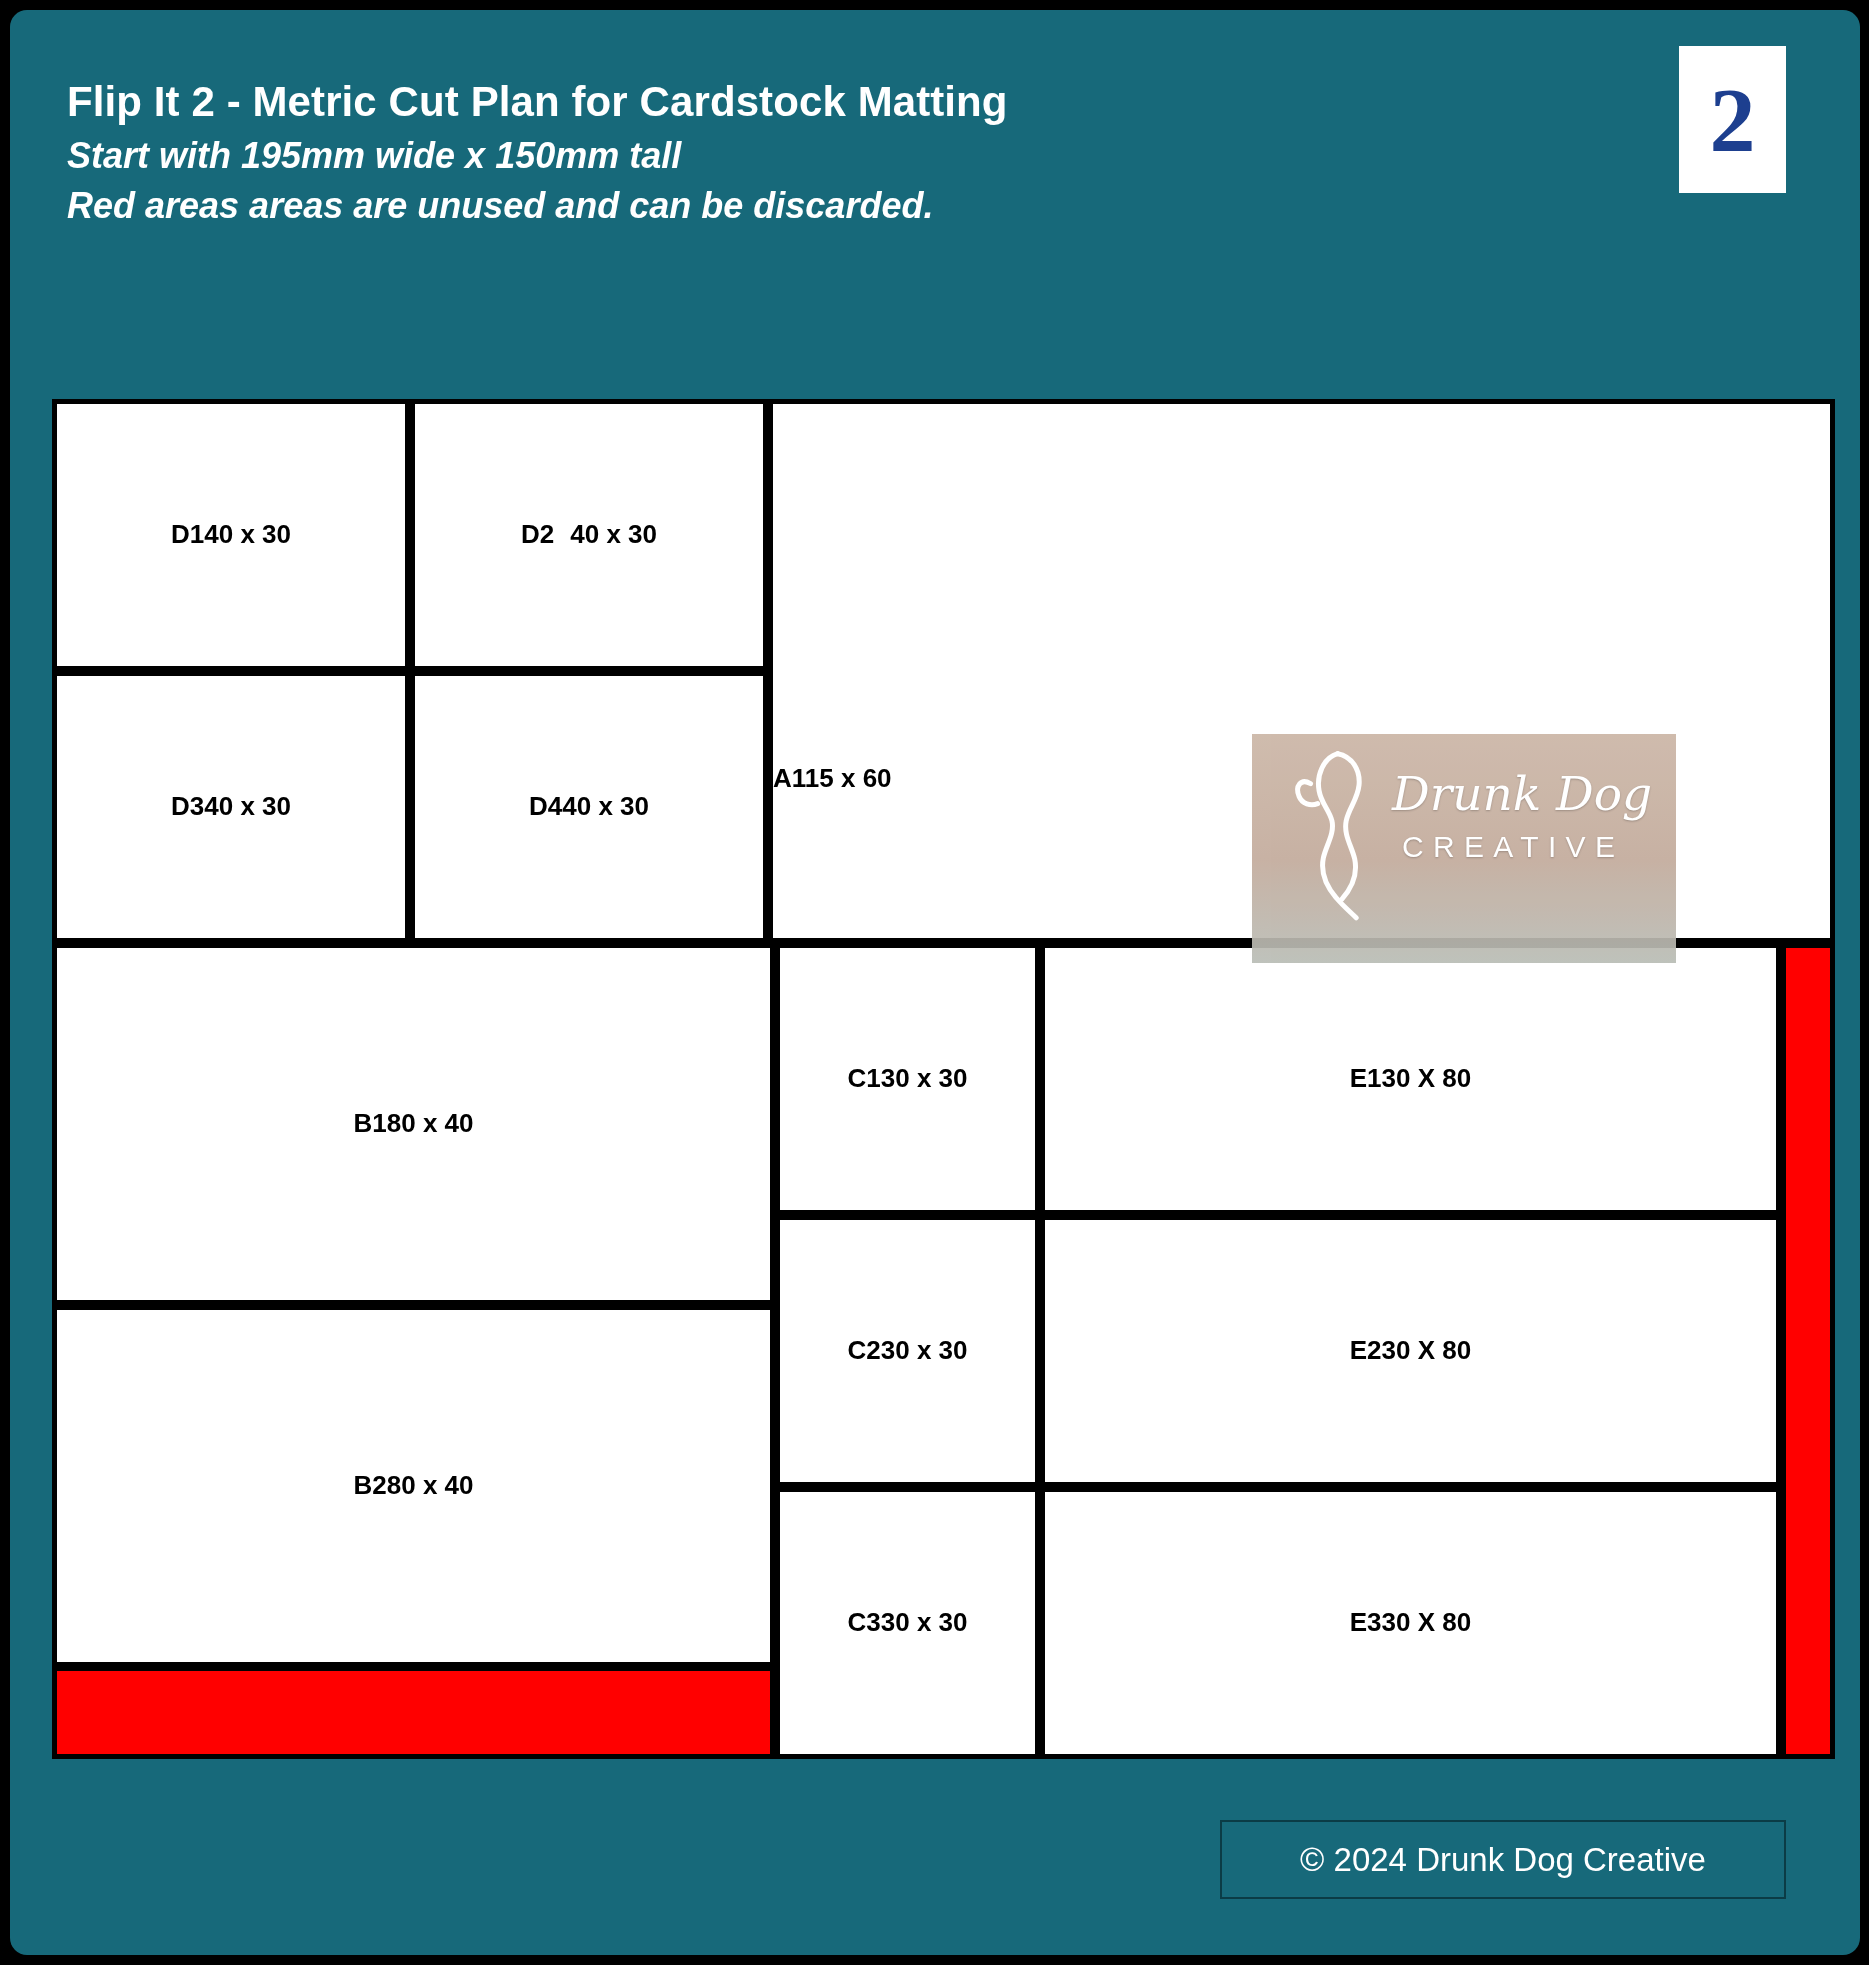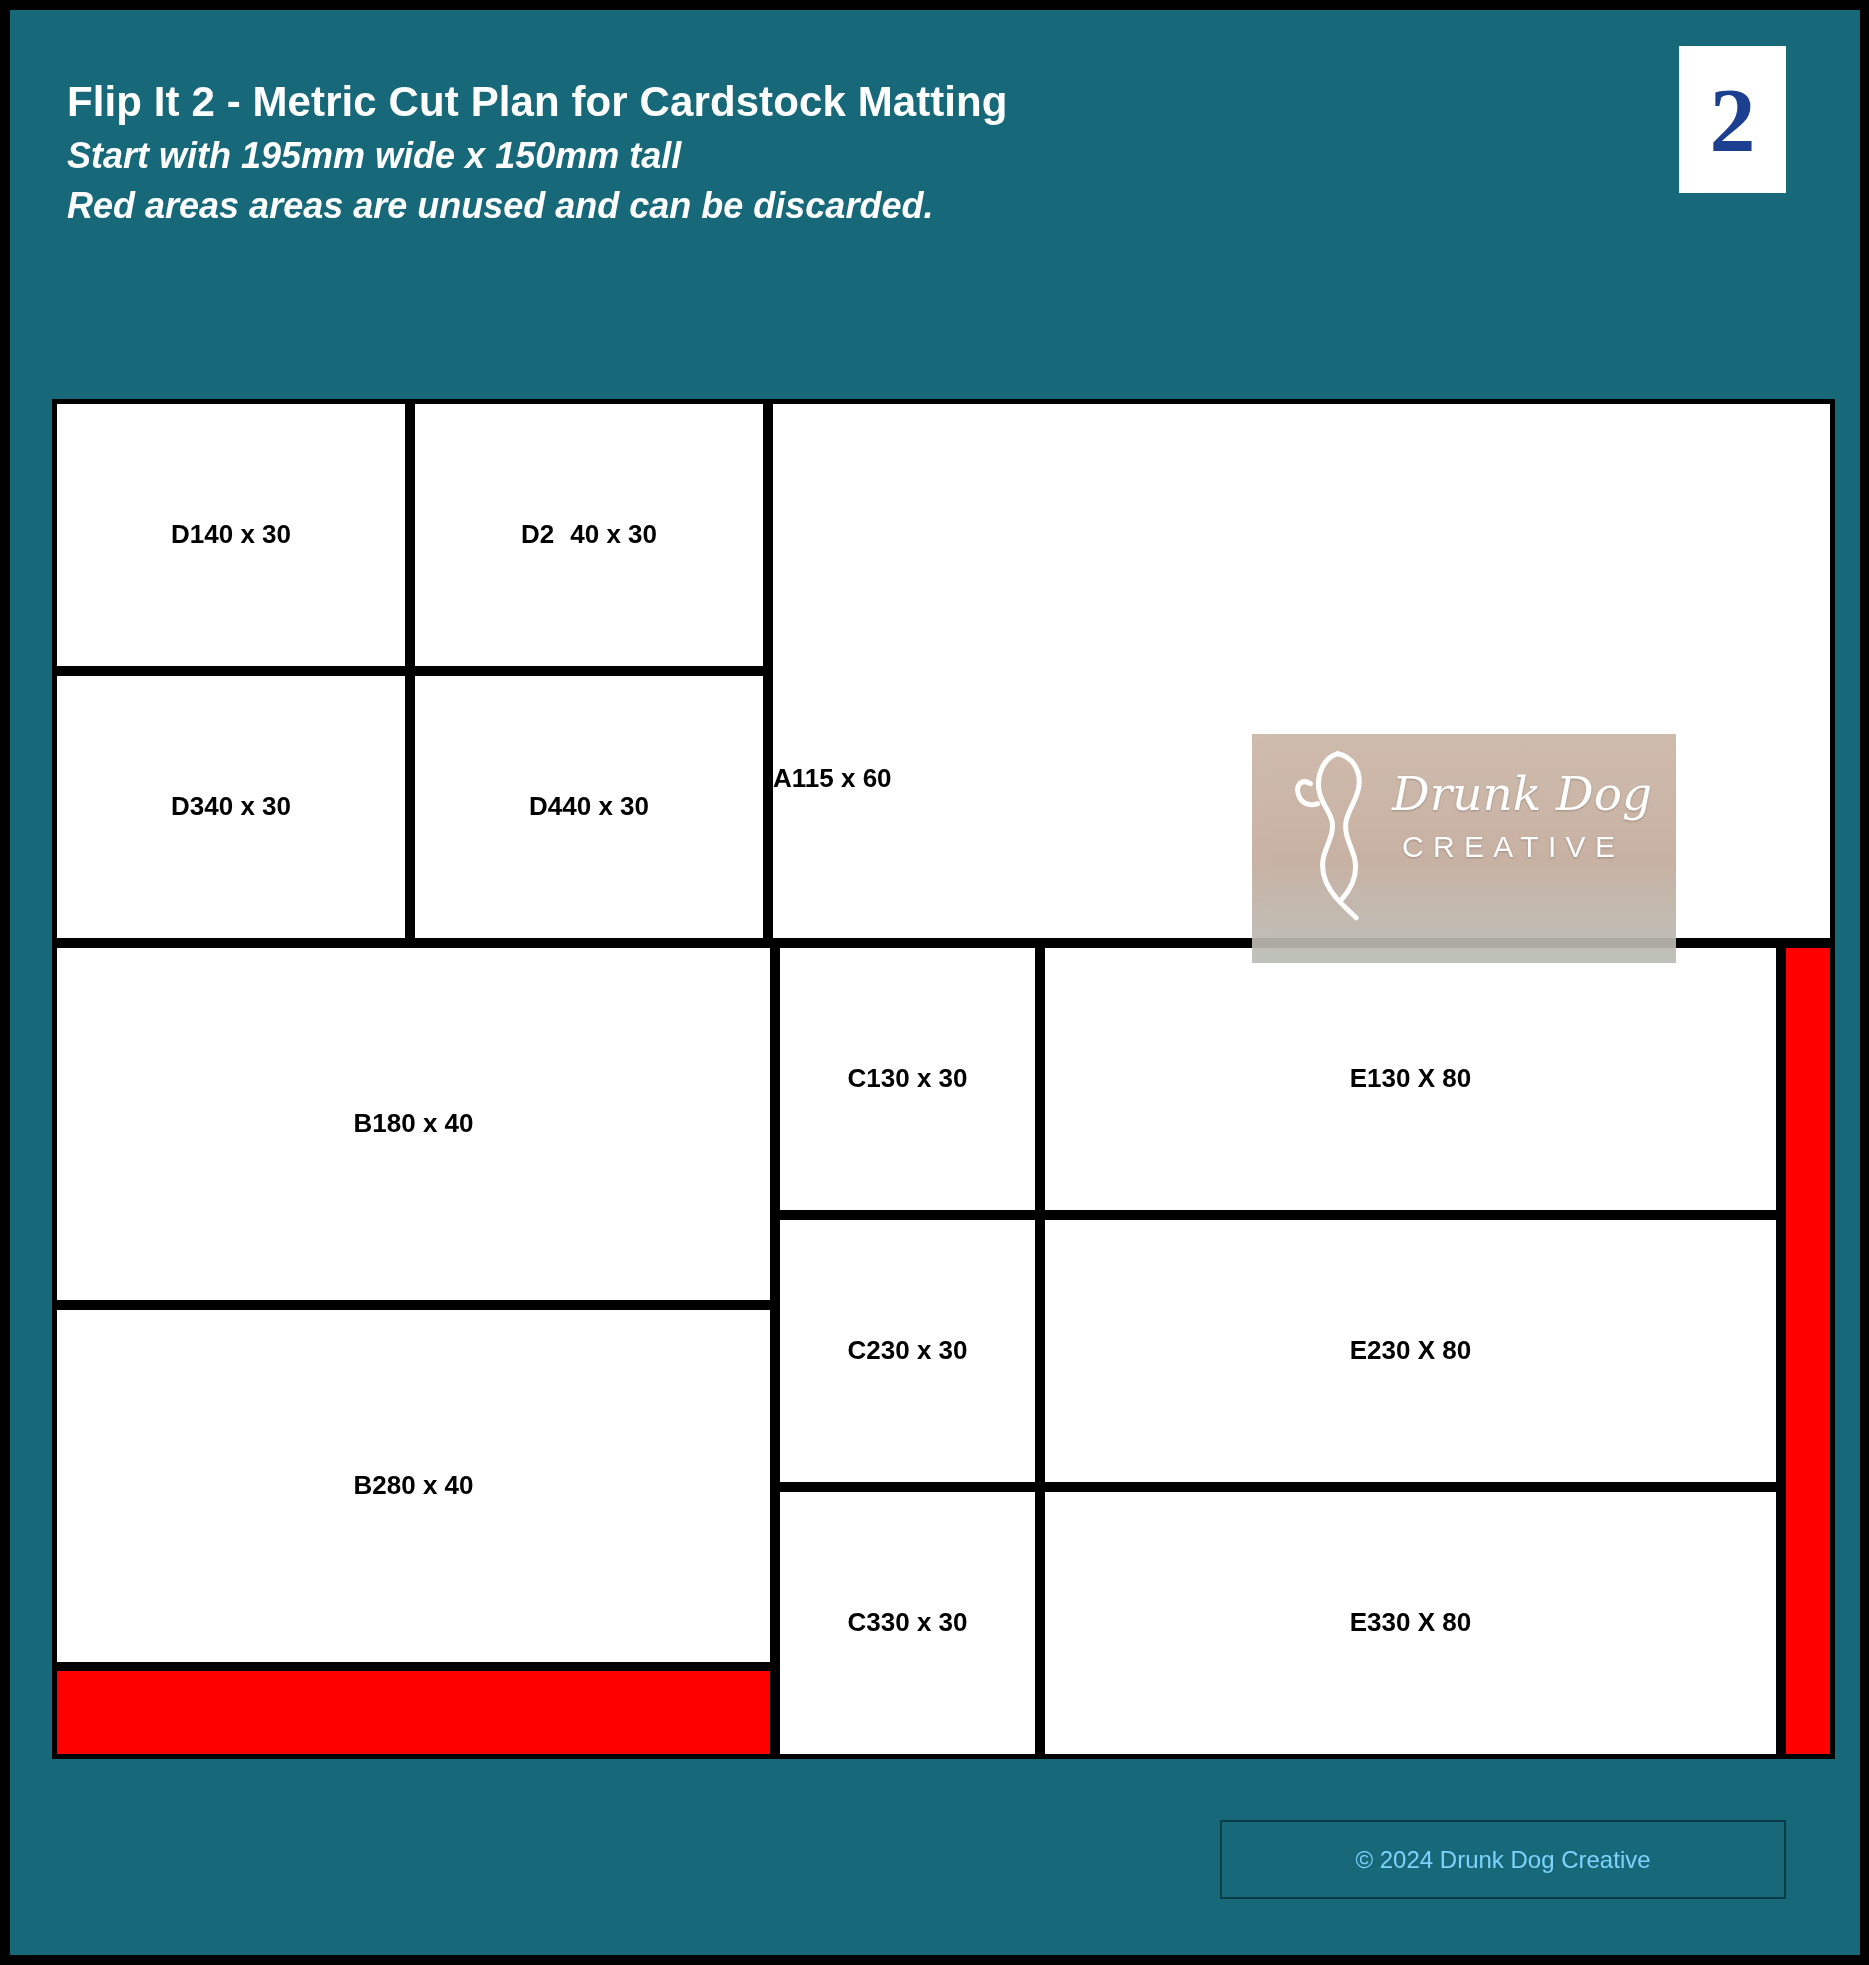--- a/index.html
+++ b/index.html
@@ -20,20 +20,21 @@
     box-sizing: border-box;
     background: #000000;
     padding: 10px;
   }
   .canvas {
     position: relative;
     width: 100%;
     height: 100%;
     background: #17697a;
     box-sizing: border-box;
+    border-radius: 17px;
   }
 
   
   .header {
     position: absolute;
     left: 57px;
     top: 68px;
     width: 1503px;
   }
   .title {
@@ -164,22 +165,22 @@
     bottom: 56px;
     width: 566px;
     height: 79px;
     border: 2.9px solid #0b3c46;
     box-sizing: border-box;
     display: flex;
     align-items: center;
     justify-content: center;
   }
   .footer span {
-    color: #7dd3fc;
-    font-size: 24px;
+    color: #ffffff;
+    font-size: 33px;
   }
 </style>
 </head>
 <body>
 
 <div class="page">
   <div class="canvas">
 
     <div class="header">
       <div class="title">Flip It 2 - Metric Cut Plan for Cardstock Matting</div>

